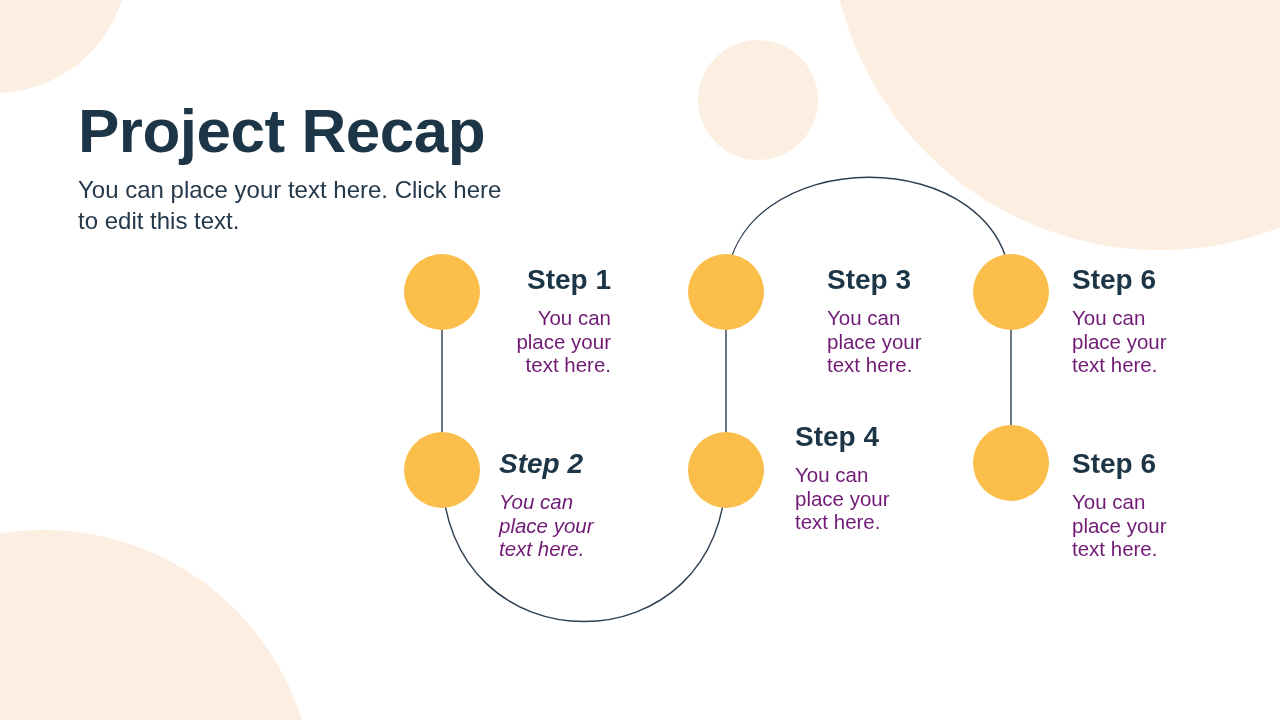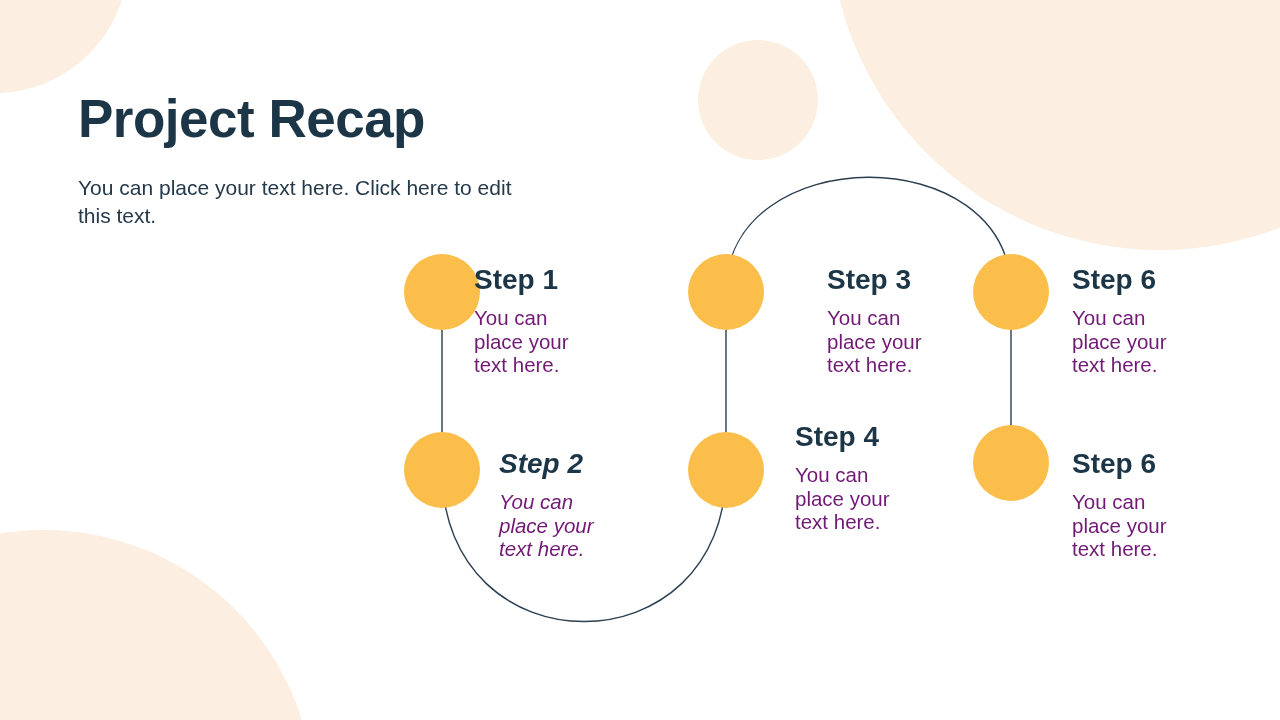--- a/index.html
+++ b/index.html
@@ -19,32 +19,32 @@
   }
   .bg-tl { left: -138px; top: -173px; width: 266px; height: 266px; }
   .bg-tm { left: 698px;  top: 40px;   width: 120px; height: 120px; }
   .bg-tr { left: 830px;  top: -410px; width: 660px; height: 660px; }
   .bg-bl { left: -226px; top: 530px;  width: 540px; height: 540px; }
 
   .slide-title {
     position: absolute;
     left: 78px;
     top: 50px;
-    font-size: 53px;
+    font-size: 62px;
     line-height: 1.25;
     font-weight: 700;
     letter-spacing: -0.5px;
     color: #1D3647;
   }
   .slide-subtitle {
     position: absolute;
     left: 78px;
     top: 174px;
     width: 450px;
-    font-size: 21px;
+    font-size: 24px;
     line-height: 1.31;
     color: #24394B;
   }
 
   svg.connector {
     position: absolute;
     left: 0; top: 0;
     pointer-events: none;
   }
 
@@ -86,21 +86,21 @@
     <path d="M442 292 L442 470 C442 672 726 672 726 470 L726 292 C726 140 1011 138 1011 292 L1011 463" fill="none" stroke="#2B3E50" stroke-width="1.4"></path>
   </svg>
 
   <div class="dot" style="left:404px; top:254px;"></div>
   <div class="dot" style="left:404px; top:432px;"></div>
   <div class="dot" style="left:688px; top:254px;"></div>
   <div class="dot" style="left:688px; top:432px;"></div>
   <div class="dot" style="left:973px; top:254px;"></div>
   <div class="dot" style="left:973px; top:425px;"></div>
 
-  <div class="step-text" style="left:474px; top:265px;">
+  <div class="step-text" style="left:499px; top:265px;text-align:right;">
     <div class="step-label">Step 1</div>
     <div class="step-desc">You can place your text here.</div>
   </div>
   <div class="step-text" style="left:499px; top:449px;font-style:italic;">
     <div class="step-label">Step 2</div>
     <div class="step-desc">You can place your text here.</div>
   </div>
   <div class="step-text" style="left:795px; top:265px;margin-left:32px;">
     <div class="step-label">Step 3</div>
     <div class="step-desc">You can place your text here.</div>

